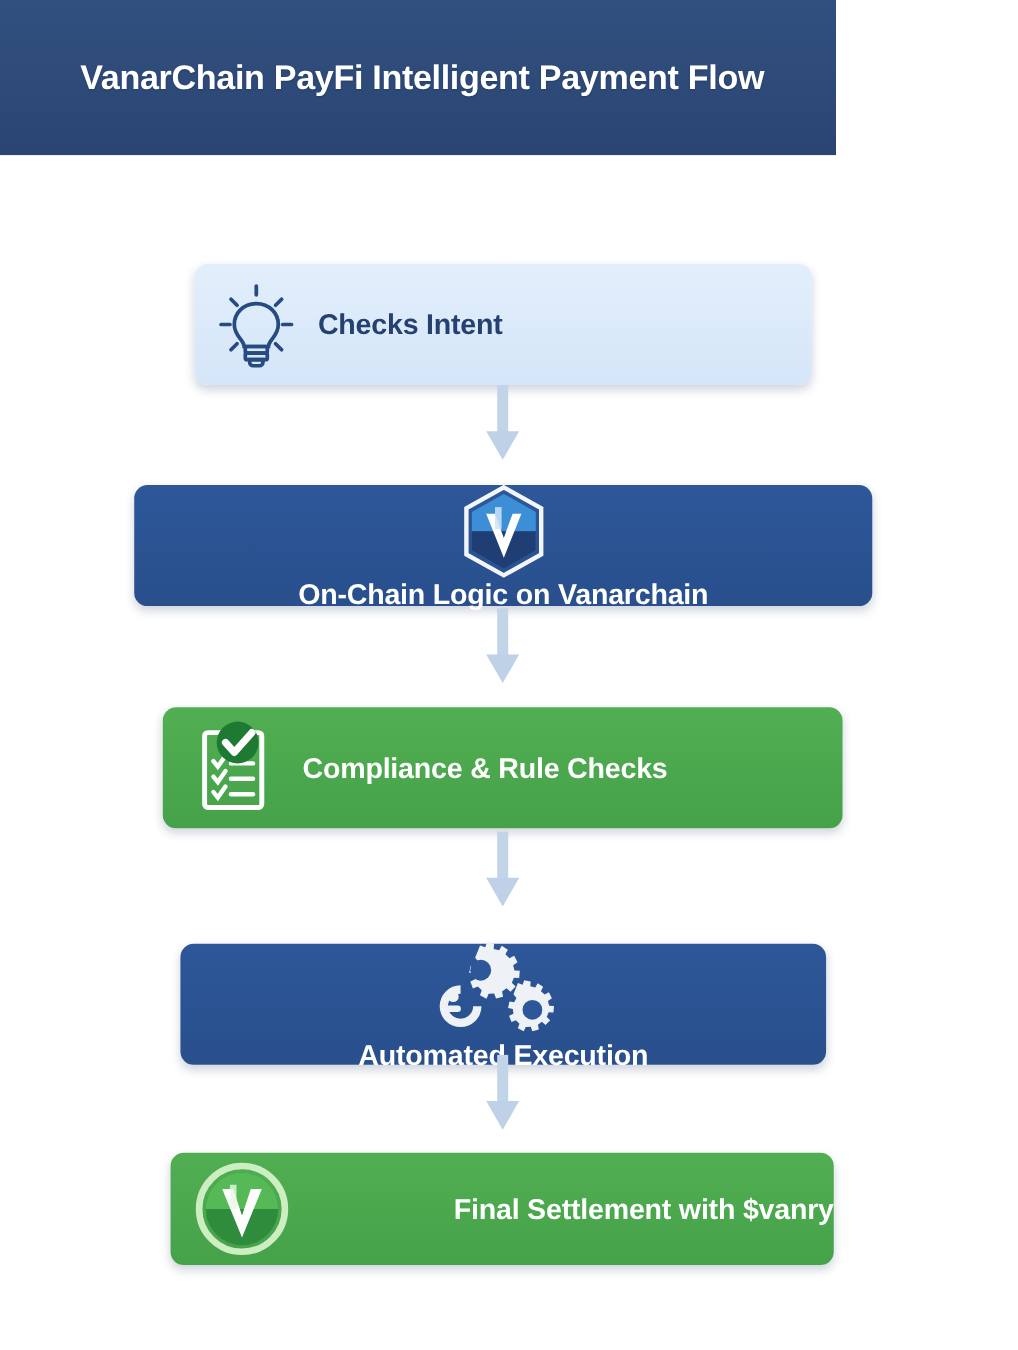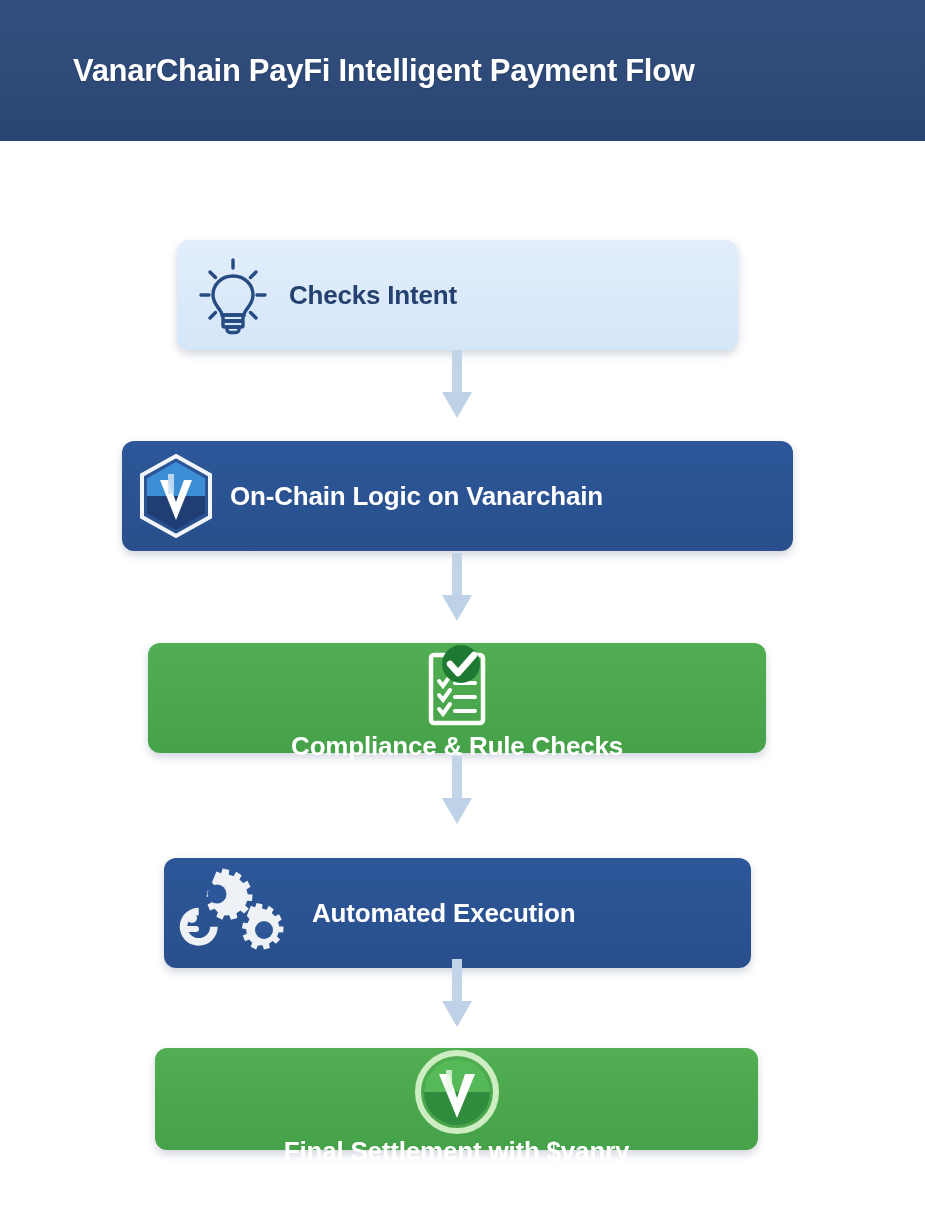--- a/index.html
+++ b/index.html
@@ -7,21 +7,21 @@
   body {
     background:#ffffff;
     font-family:"Liberation Sans", sans-serif;
     overflow:hidden;
     position:relative;
   }
 
   
   .header {
     position:absolute; left:0; top:0;
-    width:925px; height:141px;
+    width:760px; height:141px;
     background:linear-gradient(180deg,#31507f 0%,#2e4a78 55%,#2b4573 100%);
     display:flex; align-items:center;
   }
   .header-title {
     color:#ffffff;
     font-size:31px;
     font-weight:bold;
     letter-spacing:-0.3px;
     padding-left:73px;
     white-space:nowrap;
@@ -44,23 +44,23 @@
   .node-label {
     font-size:26px;
     font-weight:bold;
     letter-spacing:-0.2px;
     white-space:nowrap;
   }
 
   
   .n-light  { background:linear-gradient(180deg,#e2eefb 0%,#d5e6f9 100%); }
   .n-light .node-label { color:#25416f; }
-  .n-blue   { background:linear-gradient(180deg,#2d5799 0%,#294f8c 100%); }
+  .n-blue   { background:linear-gradient(180deg,#2d5799 0%,#294f8c 100%);flex-direction:column; }
   .n-blue .node-label { color:#ffffff; }
-  .n-green  { background:linear-gradient(180deg,#51ae52 0%,#45a249 100%);flex-direction:column; }
+  .n-green  { background:linear-gradient(180deg,#51ae52 0%,#45a249 100%); }
   .n-green .node-label { color:#ffffff; }
 
   
   .arrow { position:absolute; }
 
   svg { display:block; overflow:visible; }
 </style>
 </head>
 <body>
 

